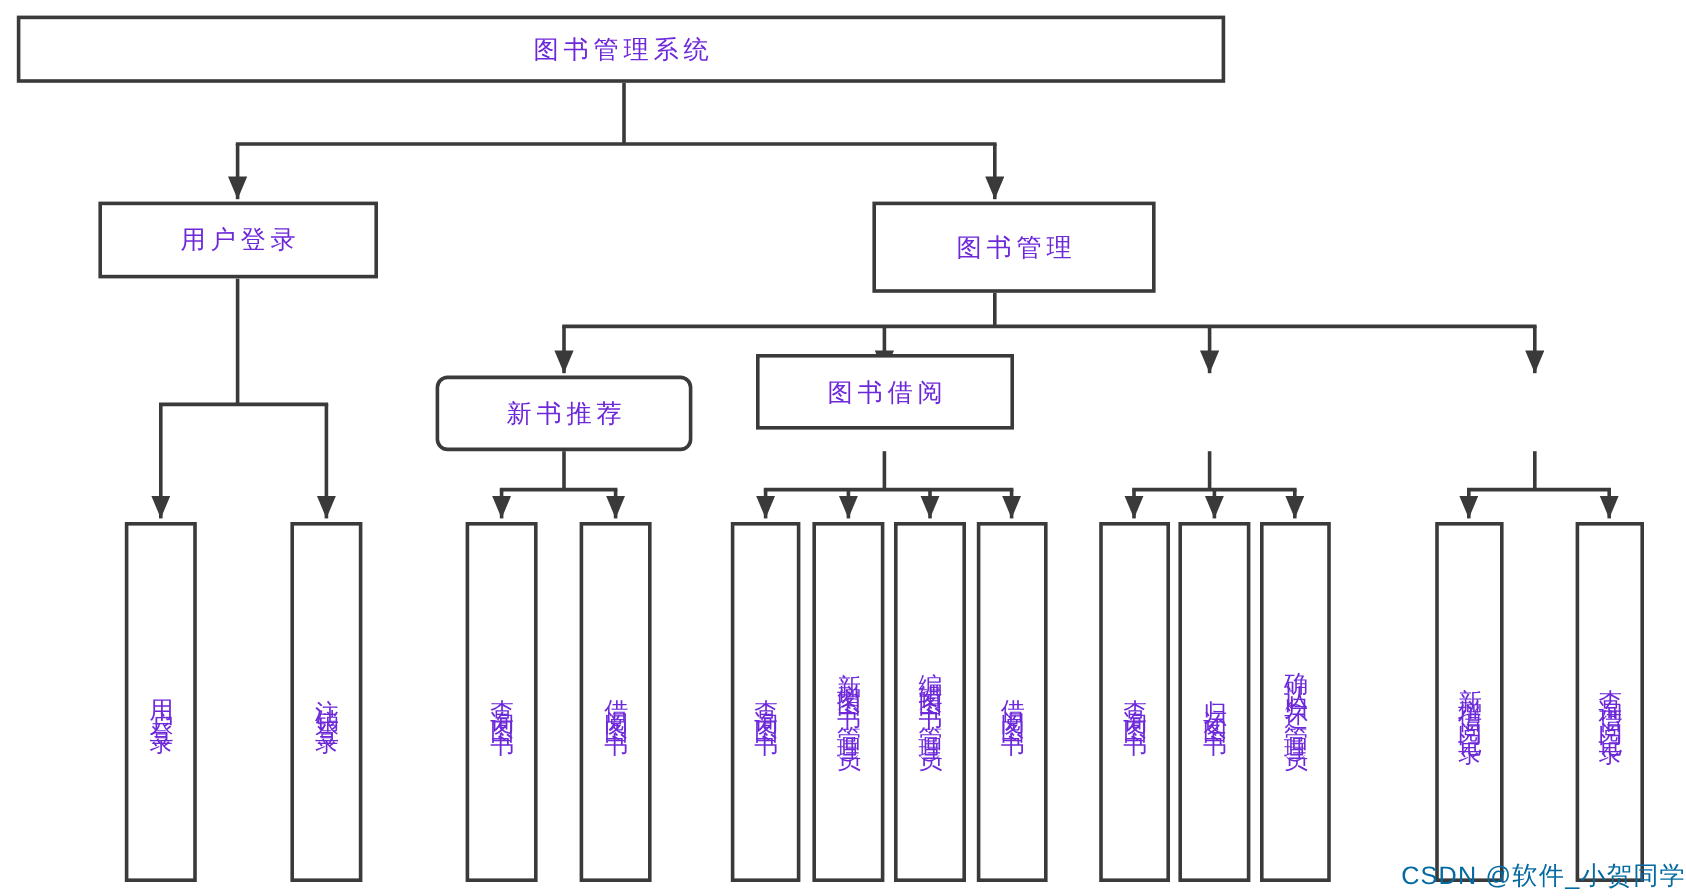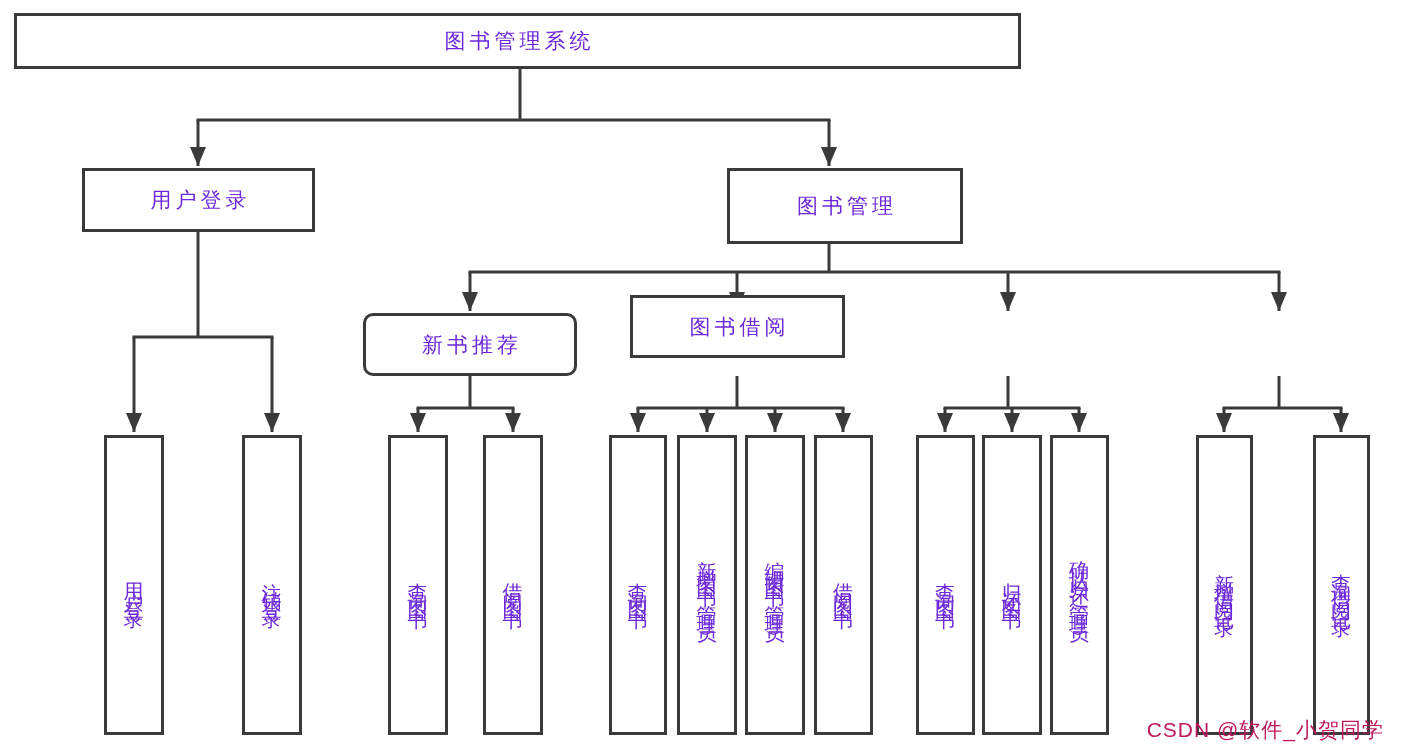--- a/index.html
+++ b/index.html
@@ -32,25 +32,25 @@
     font-size:20px;
     line-height:1;
   }
   .vbox span{
     writing-mode:vertical-rl;
     letter-spacing:9px;
     white-space:nowrap;
   }
   .watermark{
     position:absolute;
-    right:21px;
+    right:0;
     bottom:3px;
     font-size:21px;
     letter-spacing:1px;
-    color:#be185d;
+    color:#0369a1;
     z-index:3;
     white-space:nowrap;
   }
 </style>
 </head>
 <body>
 
 <div id="canvas">
 
   <svg id="connectors" width="1405" height="747" viewBox="0 0 1405 747">

